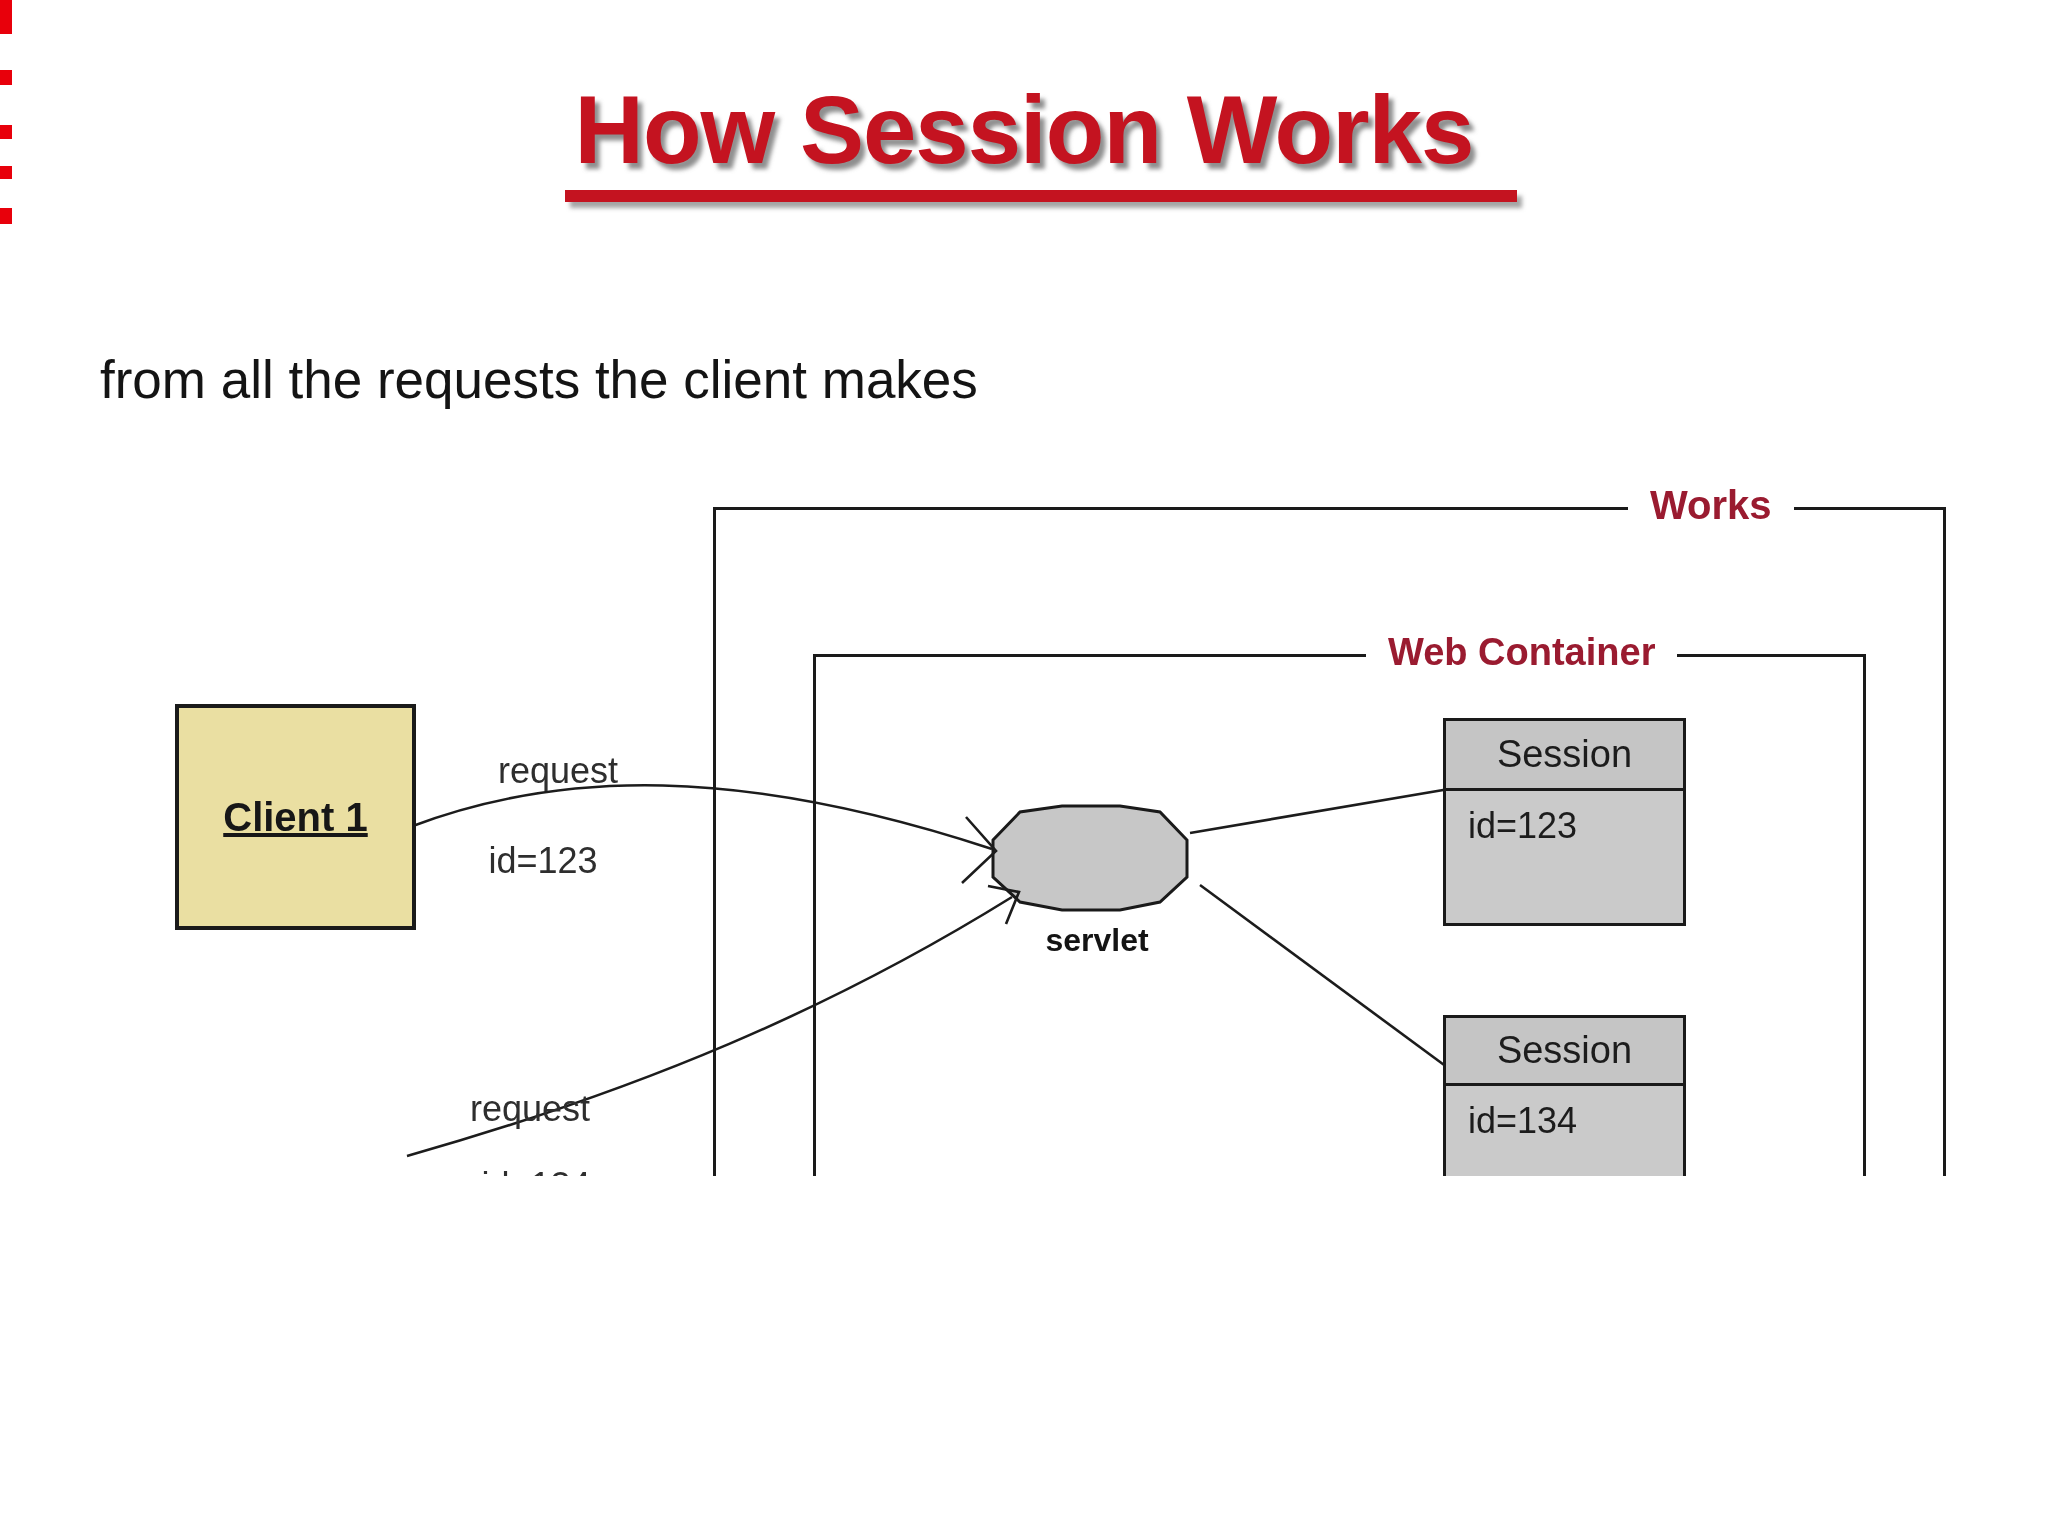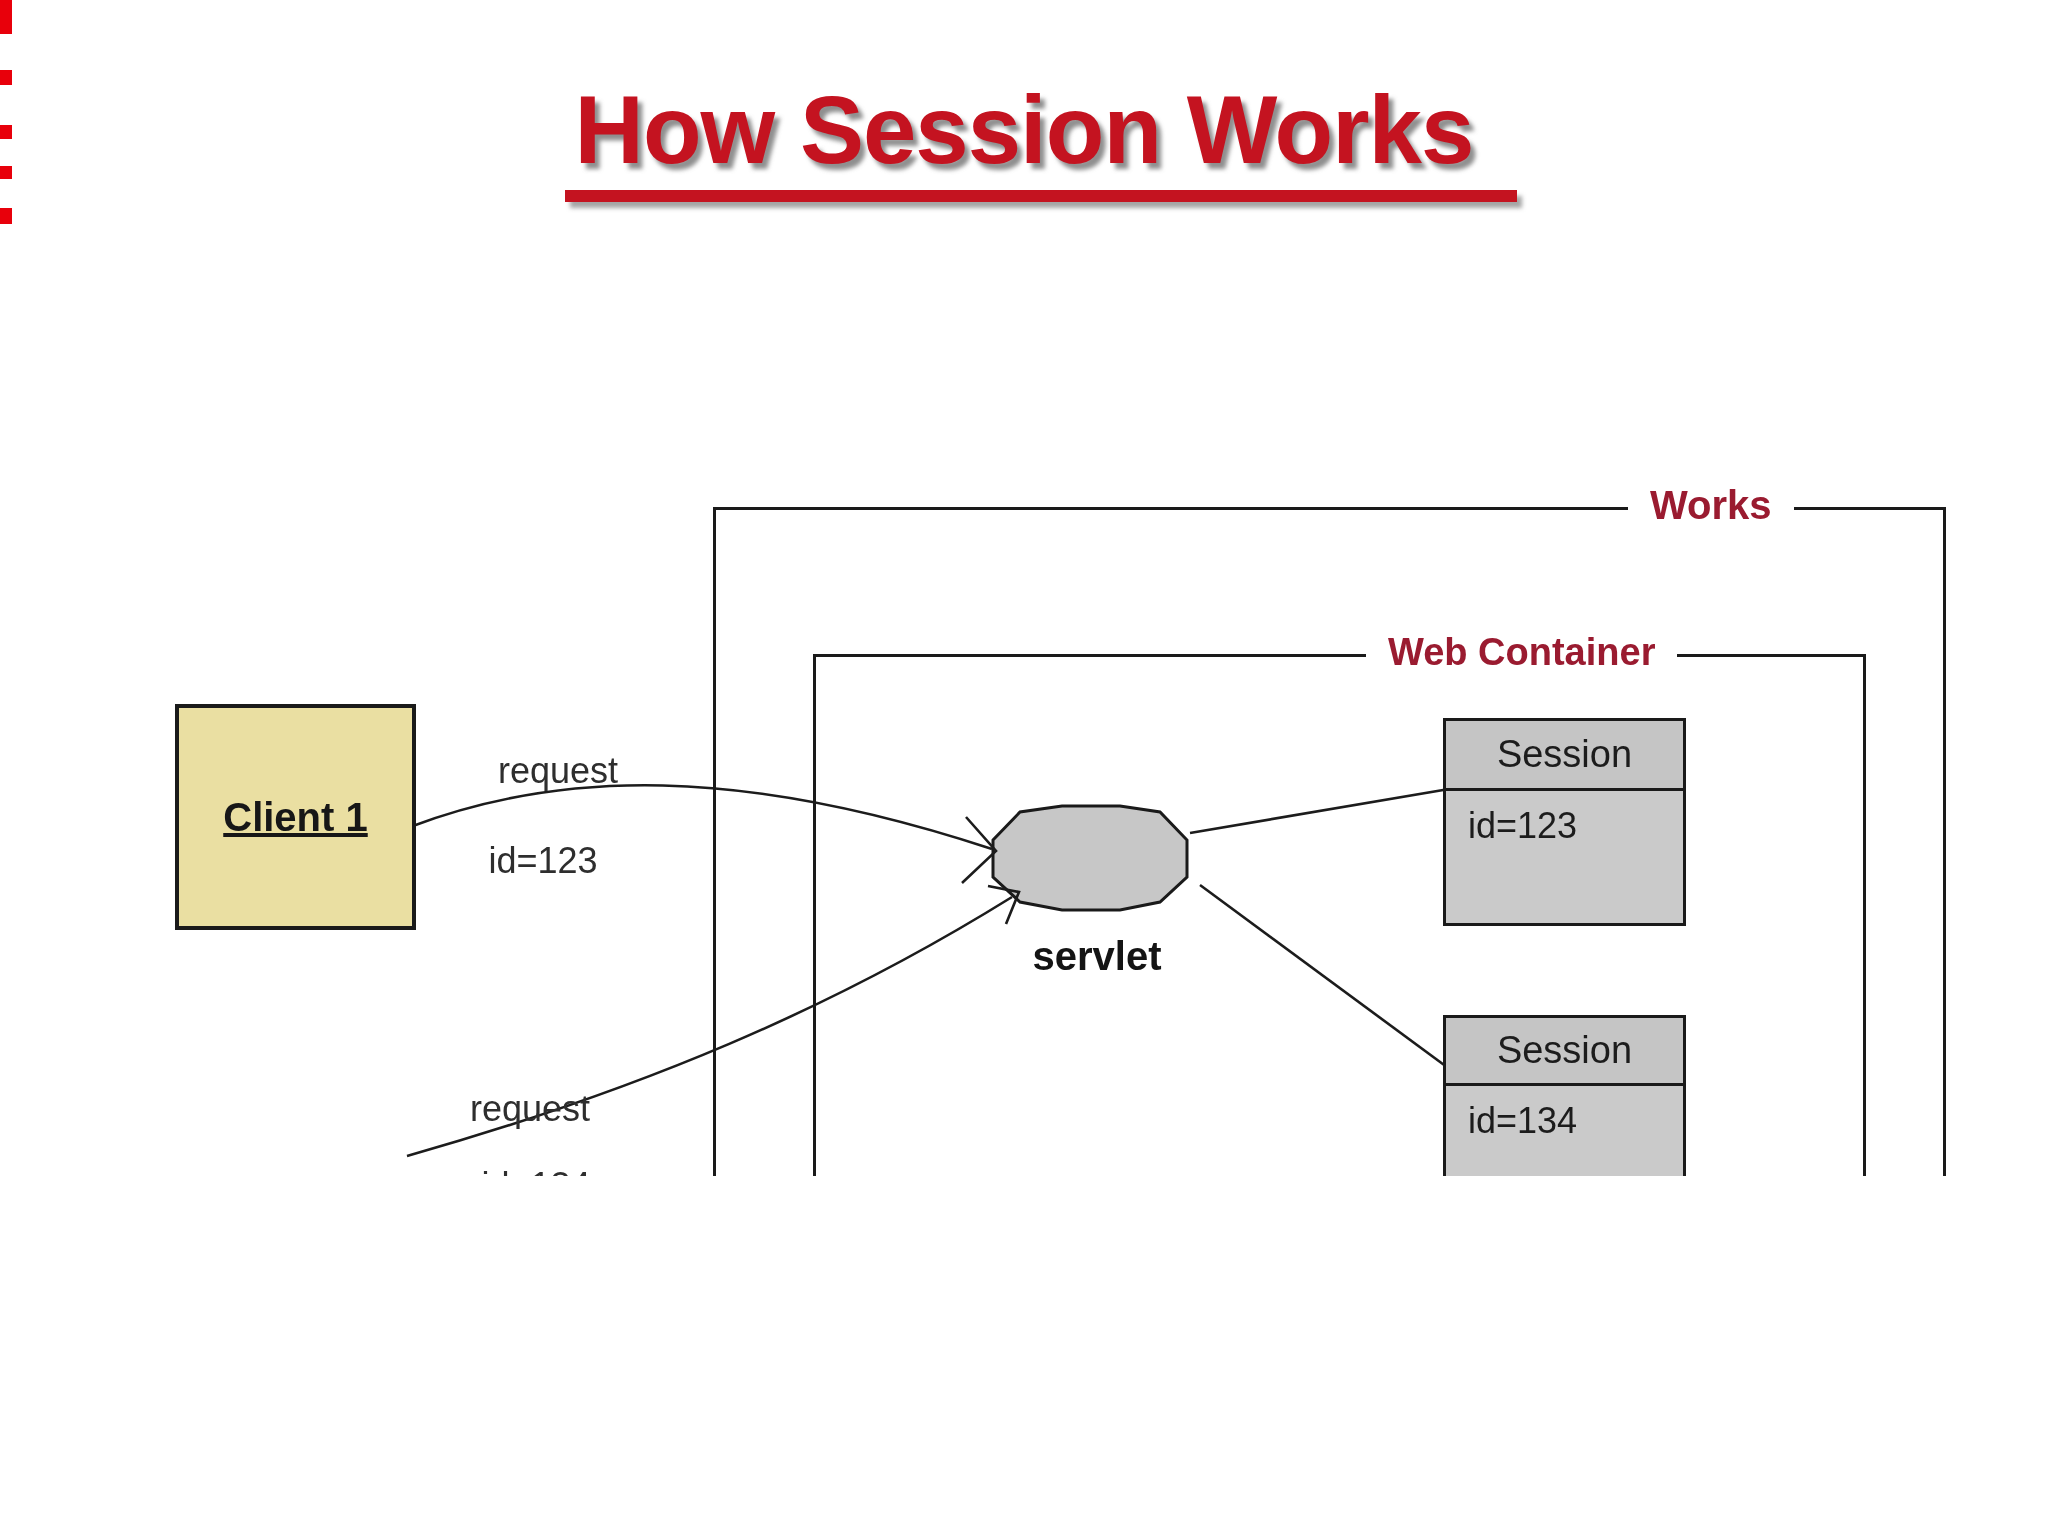--- a/index.html
+++ b/index.html
@@ -55,37 +55,38 @@
     font-size:38px;color:#1c1c1c;background:#c5c5c5;
     display:flex;align-items:center;justify-content:center;
   }
   .session-id{font-size:36px;color:#1c1c1c;padding:14px 22px;}
   .diag-label{
     position:absolute;z-index:3;width:220px;text-align:center;white-space:nowrap;
     font-size:36px;color:#2e2e2e;
   }
   .servlet-label{
     position:absolute;z-index:3;width:220px;text-align:center;
-    font-size:40px;font-weight:bold;color:#141414;margin-top:12px;
+    font-size:32px;font-weight:bold;color:#141414;
   }
 </style>
 </head>
 <body>
 
 <div id="slide">
 
   <div class="edge-mark" style="top:0;height:34px;"></div>
   <div class="edge-mark" style="top:70px;height:15px;"></div>
   <div class="edge-mark" style="top:125px;height:14px;"></div>
   <div class="edge-mark" style="top:166px;height:13px;"></div>
   <div class="edge-mark" style="top:208px;height:16px;"></div>
 
   <div class="title">How Session Works</div>
   <div class="title-underline"></div>
 
+  <div class="body-line l2">from all the requests the client makes</div>
 
   <svg class="overlay" width="2048" height="1536" viewBox="0 0 2048 1536">
     <path class="conn" d="M 410 827 C 560 770, 740 766, 992 849"></path>
     <path class="conn" d="M 407 1156 C 640 1090, 830 1010, 1012 897"></path>
     <path class="conn" d="M 1190 833 L 1455 788"></path>
     <path class="conn" d="M 1200 885 L 1455 1073"></path>
     <path class="hexagon" d="M 993 840 L 1020 812 L 1062 806 L 1120 806 L 1160 812 L 1187 840 L 1187 877 L 1160 902 L 1120 910 L 1062 910 L 1020 902 L 993 877 Z"></path>
     <path class="chevron" d="M 966 817 L 996 851 L 962 883"></path>
     <path class="chevron" d="M 988 886 L 1019 892 L 1006 924"></path>
   </svg>

